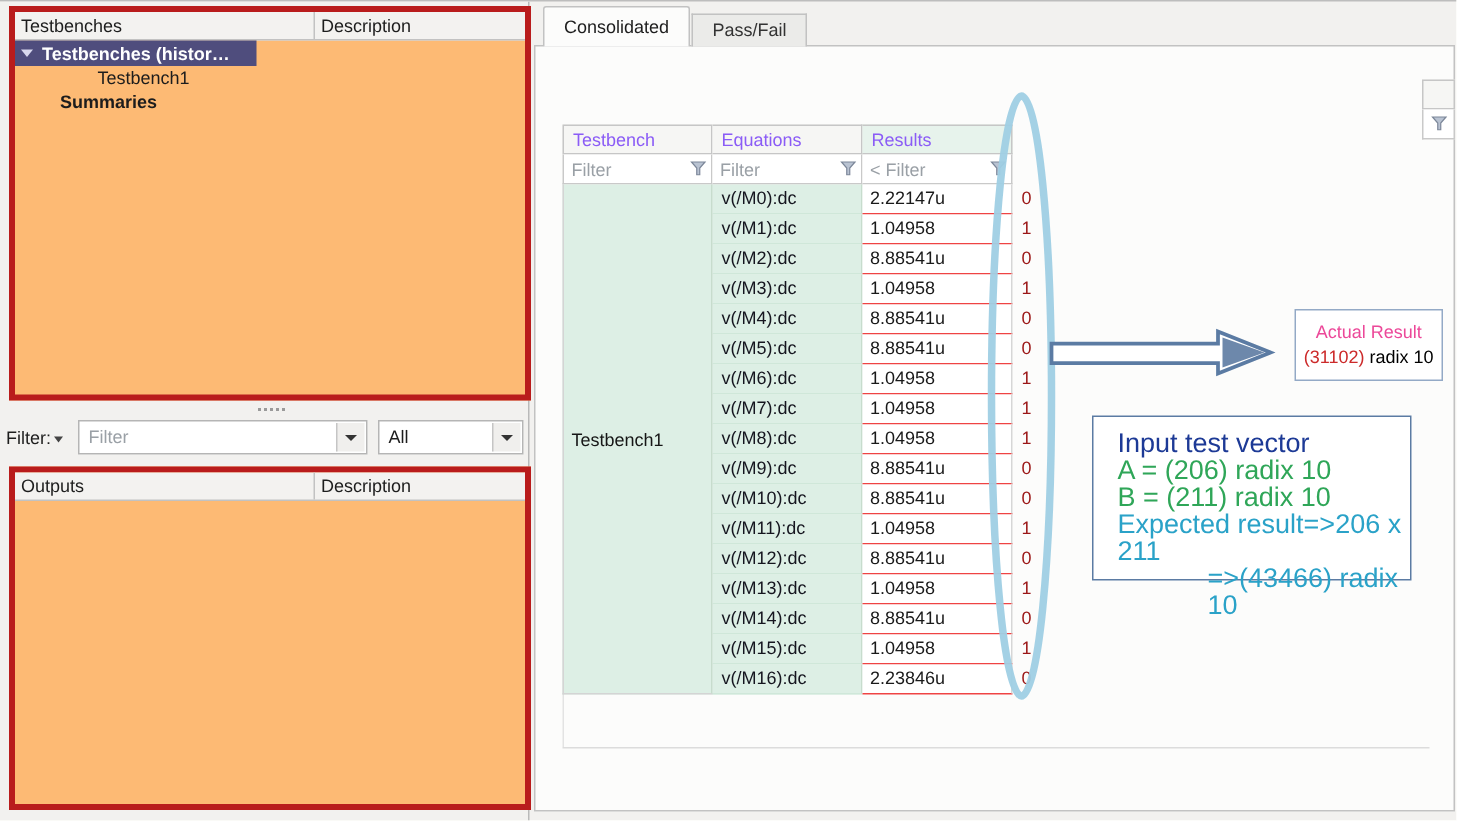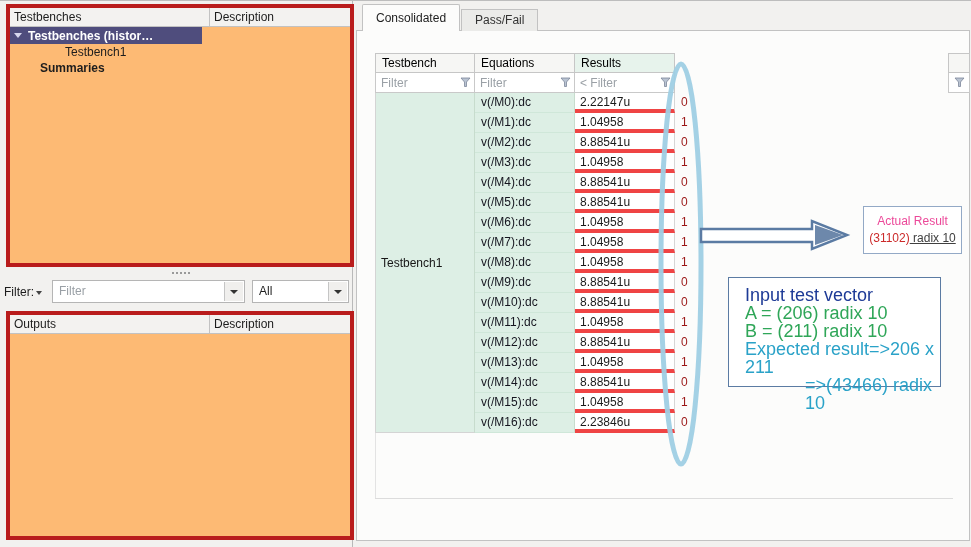--- a/index.html
+++ b/index.html
@@ -8,21 +8,21 @@
   .app { position:relative; width:971px; height:547px; background:#f2f1ef; overflow:hidden; border-top:1px solid #bdbdbd; }
 
   
   .left-panel { position:absolute; left:0; top:0; width:353px; height:547px; background:#f2f1ef; border-right:1px solid #b9b9b9; }
   .list-box { position:absolute; left:6px; background:#fdba74; border:4px solid #b91c1c; }
   .tb-box { top:3px; width:348px; height:263px; }
   .out-box { top:310px; width:348px; height:229px; }
   .list-header { display:flex; height:19px; background:#f3f2f0; border-bottom:1px solid #c2c2c2; }
   .list-header .hc1 { width:200px; border-right:1px solid #c2c2c2; padding:2px 4px; }
   .list-header .hc2 { flex:1; padding:2px 4px; }
-  .tree-sel { height:17px; width:192px; background:#4f4d7d; color:#ffffff; font-weight:bold; display:flex; align-items:center; padding-left:4px; white-space:nowrap; overflow:hidden; }
+  .tree-sel { height:17px; width:161px; background:#4f4d7d; color:#ffffff; font-weight:bold; display:flex; align-items:center; padding-left:4px; white-space:nowrap; overflow:hidden; }
   .tri-down { width:0; height:0; border-left:4px solid transparent; border-right:4px solid transparent; border-top:5px solid #d8d8ee; margin-right:6px; flex:0 0 auto; }
   .tree-row { height:16px; line-height:16px; white-space:nowrap; }
   .ind-55 { padding-left:55px; }
   .ind-30 { padding-left:30px;font-weight:bold; }
 
   .splitter-dots { position:absolute; left:172px; top:271px; width:2px; height:2px; background:#9a9a9a;
     box-shadow:4px 0 #9a9a9a, 8px 0 #9a9a9a, 12px 0 #9a9a9a, 16px 0 #9a9a9a; }
 
   .filter-label { position:absolute; left:4px; top:284px; color:#1d1d1d; }
   .filter-label .mini-tri { display:inline-block; width:0; height:0; border-left:3px solid transparent; border-right:3px solid transparent; border-top:4px solid #444; margin-left:2px; vertical-align:middle; }
@@ -37,50 +37,50 @@
   
   .right-pane { position:absolute; left:356px; top:29px; width:614px; height:511px; background:#fcfcfb; border:1px solid #c2c2c2; }
   .tabbar { position:absolute; left:362px; top:3px; height:27px; display:flex; align-items:flex-end; z-index:3; }
   .tab { padding:0 13px; border:1px solid #c2c2c2; border-bottom:none; line-height:24px; white-space:nowrap; }
   .tab.active { height:27px; background:#fcfcfb; line-height:26px; border-top-left-radius:2px; border-top-right-radius:2px; }
   .tab.inactive { height:22px; background:#ebebe9; color:#333; line-height:21px; margin-left:1px; }
 
   
   .rtable { position:absolute; left:375px; top:52px; z-index:1; }
   .hrow, .frow { display:flex; }
-  .th { height:20px; background:#f6f6f4; border:1px solid #c6c6c6; border-left:none; padding:2px 0 0 6px; color:#000000; }
+  .th { height:20px; background:#f6f6f4; border:1px solid #c6c6c6; border-left:none; padding:2px 0 0 6px; color:#8b5cf6;margin-top:30px; }
   .th.first { border-left:1px solid #c6c6c6; }
   .th.green-h { background:#e7f3ec; }
   .w100 { width:100px; }
   .fcell { height:20px; background:#ffffff; border:1px solid #c9c9c9; border-left:none; border-top:none; display:flex; align-items:center; justify-content:space-between; padding:0 3px 0 5px; }
   .fcell.first { border-left:1px solid #c9c9c9; }
   .tbody { position:relative; }
   .merged-cell { position:absolute; left:0; top:0; width:100px; height:340px; background:#ddefe5; border-left:1px solid #d4d4d4; border-right:1px solid #c7dccd; border-bottom:1px solid #d4d4d4; display:flex; align-items:center; padding-left:5px; color:#161616; }
   .trow { display:flex; margin-left:100px; height:20px; }
   .cell { line-height:19px; }
   .cell.eq { width:100px; background:#ddefe5; border-right:1px solid #c7dccd; border-bottom:1px solid #cfe7d9; padding-left:6px; color:#15151f; }
-  .cell.res { width:100px; background:#ffffff; border-right:1px solid #d6d6d6; border-bottom:4px solid #ef4444; padding-left:5px; color:#1a1a1a; }
+  .cell.res { width:100px; background:#ffffff; border-right:1px solid #d6d6d6; border-bottom:1px solid #ef4444; padding-left:5px; color:#1a1a1a; }
   .cell.bit { width:40px; padding-left:6px; color:#9b1717; }
 
   .table-bottom-line { position:absolute; left:375px; top:497px; width:578px; height:1px; background:#dcdcdc; }
   .table-left-line { position:absolute; left:375px; top:432px; width:1px; height:65px; background:#e3e3e3; }
 
   .col-sliver { position:absolute; left:948px; top:52px; width:22px; z-index:2; }
   .col-sliver .sh { height:20px; background:#f6f6f4; border:1px solid #c6c6c6; }
   .col-sliver .sf { height:20px; background:#ffffff; border:1px solid #c9c9c9; border-top:none; display:flex; align-items:center; justify-content:center; }
 
   .funnel-icon { flex:0 0 auto; }
 
   
   .overlay-svg { position:absolute; left:0; top:0; width:971px; height:547px; z-index:8; pointer-events:none; }
   .annot-box { position:absolute; background:#ffffff; z-index:9; }
   .actual-box { left:863px; top:205px; width:99px; height:48px; border:1px solid #93a9c6; text-align:center; padding-top:6px; line-height:17px; }
   .actual-title { color:#ec4899; }
   .actual-red { color:#cc2a2a; }
-  .actual-green { color:#404040;text-decoration:underline; }
+  .actual-green { color:#000000; }
   .input-box { left:728px; top:276px; width:213px; height:110px; border:1px solid #5b7ba3; padding:8px 0 0 16px; line-height:18px; font-size:18px; }
   .line-navy { color:#1d3a96; }
   .line-green { color:#2fa658; }
   .line-cyan { color:#2aa2c8; }
   .line-indent { padding-left:60px; }
 </style>
 </head>
 <body>
 
 <div class="app">

